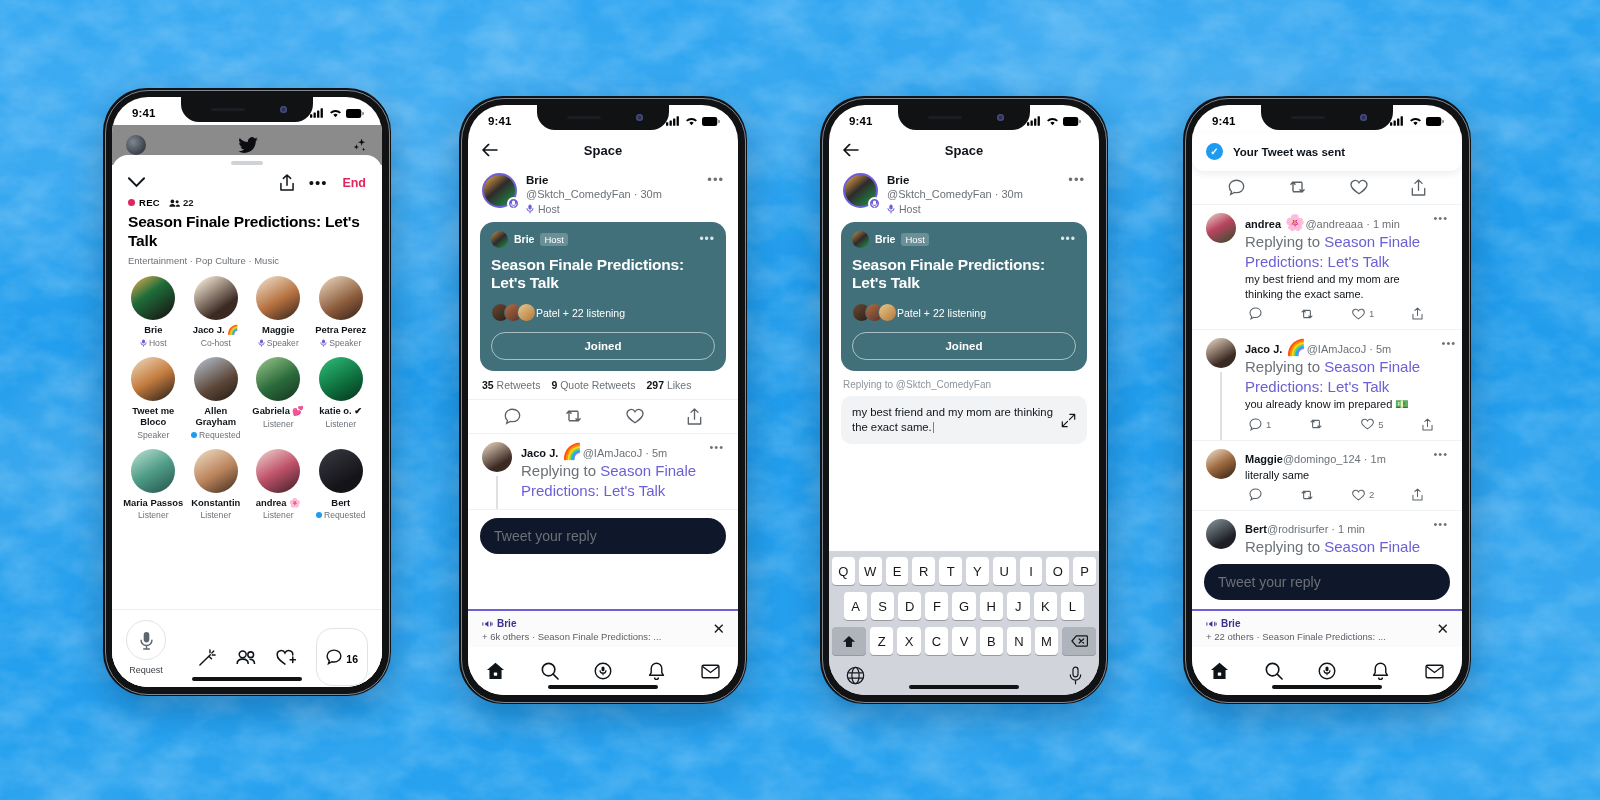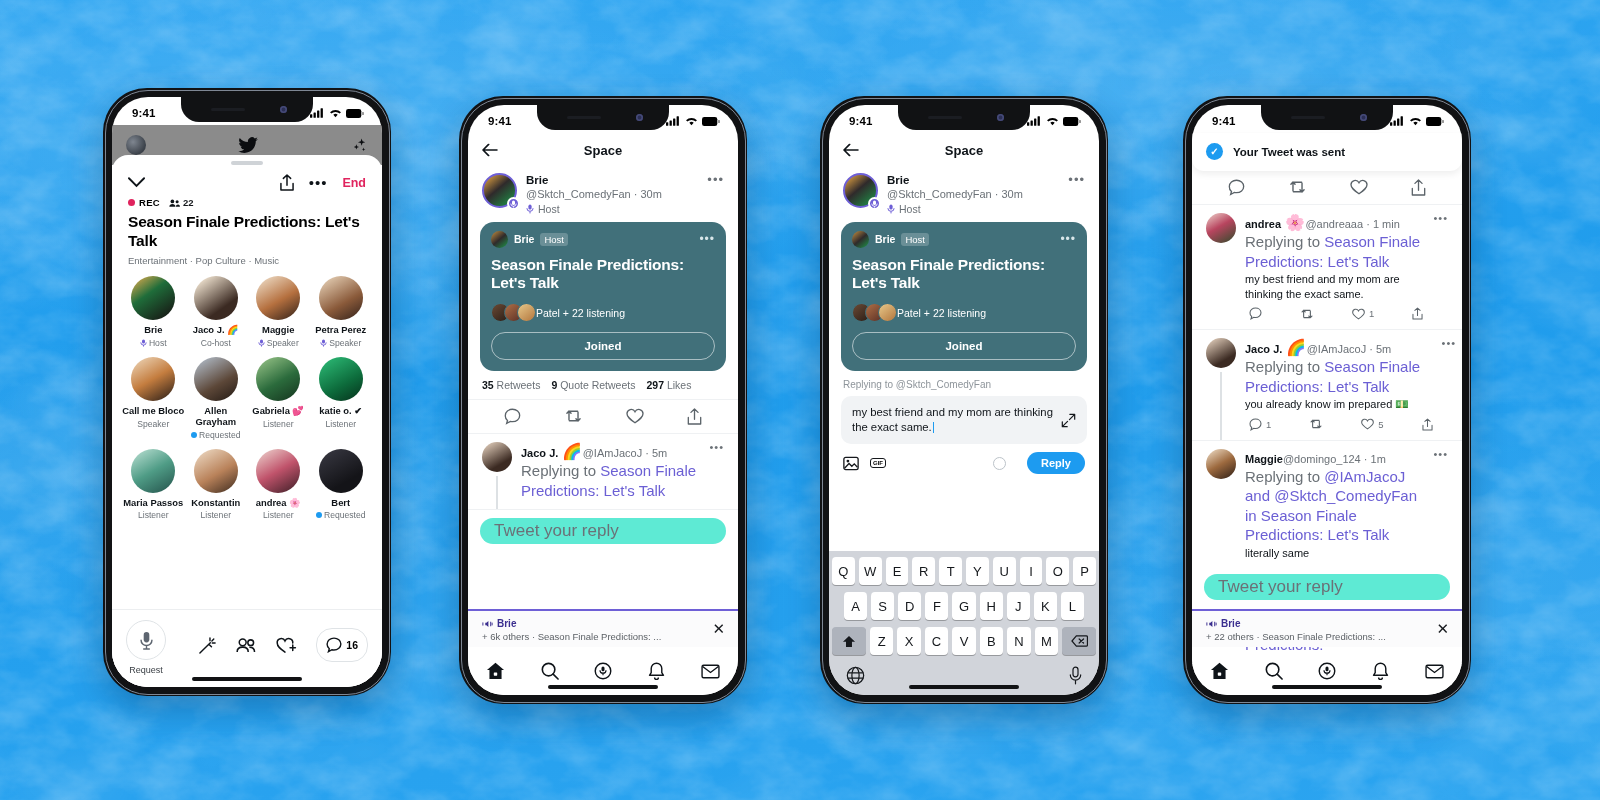--- a/index.html
+++ b/index.html
@@ -88,21 +88,21 @@
   .role-dot{width:6px;height:6px;border-radius:50%;background:#1d9bf0;display:inline-block;}
   .p1-bottom{
     position:absolute;bottom:0;left:0;right:0;height:78px;background:#fff;
     border-top:1px solid #eceef0; display:flex;align-items:flex-start; padding:10px 14px 0;
     box-shadow:0 -6px 10px rgba(255,255,255,.9);
   }
   .req{display:flex;flex-direction:column;align-items:center;}
   .req-circle{width:40px;height:40px;border-radius:50%;border:1px solid #dfe3e6;display:flex;align-items:center;justify-content:center;}
   .req-label{font-size:9px;color:#3b4046;margin-top:5px;}
   .p1-icons{display:flex;align-items:center;gap:19px;margin-left:auto;margin-top:8px;}
-  .pill{display:flex;align-items:center;gap:4px;border:1px solid #dfe3e6;border-radius:16px;padding:8px 9px;}
+  .pill{display:flex;align-items:flex-end;gap:4px;border:1px solid #dfe3e6;border-radius:16px;padding:20px 9px;}
   .pill span{font-size:10.5px;font-weight:600;}
 
   
   .navbar{height:34px;display:flex;align-items:center;justify-content:center;position:relative;}
   .navbar .back{position:absolute;left:14px;top:50%;transform:translateY(-50%);}
   .navbar .ttl{font-size:13px;font-weight:800;color:#0f1419;}
   .tw-head{display:flex;padding:6px 14px 0;gap:9px;}
   .tw-av{width:35px;height:35px;border-radius:50%;flex:none;position:relative;overflow:visible;}
   .tw-av .img{width:100%;height:100%;border-radius:50%;overflow:hidden;border:2px solid #6e5fd6;}
   .tw-av .badge{position:absolute;right:-3px;bottom:-2px;width:13px;height:13px;border-radius:50%;
@@ -138,21 +138,21 @@
   .reply-av{width:30px;height:30px;border-radius:50%;overflow:hidden;flex:none;}
   .r-name{font-size:11px;font-weight:800;color:#0f1419;}
   .r-handle{font-size:11px;color:#6b7177;font-weight:400;}
   .r-replying{font-size:15px;color:#6b7177;line-height:1.3;}
   .r-text{font-size:11px;color:#0f1419;line-height:1.32;margin-top:1px;}
   .r-acts{display:flex;gap:34px;margin-top:6px;align-items:center;}
   .r-acts span{font-size:9.5px;color:#6b7177;margin-left:4px;}
   .thread-line{position:absolute;left:28px;top:42px;bottom:0;width:2px;background:#dde1e4;}
 
   .composer{ padding:8px 12px 9px; }
-  .composer .inp{background:#5eead4;border-radius:18px;padding:3px 14px;font-size:17px;color:#6b7177;}
+  .composer .inp{background:#0f172a;border-radius:18px;padding:10px 14px;font-size:14px;color:#6b7177;}
 
   .nowplaying{border-top:2px solid #6e5fd6;background:#fbfbfc;padding:7px 14px 5px;position:relative;}
   .np-name{font-size:10px;font-weight:800;color:#3b2f8f;display:flex;align-items:center;gap:4px;}
   .np-sub{font-size:9.5px;color:#5c6166;margin-top:2px;}
   .np-x{position:absolute;right:13px;top:50%;transform:translateY(-50%);font-size:15px;color:#15181c;}
   .tabbar{display:flex;justify-content:space-around;align-items:center;height:42px;background:#fff;padding-bottom:6px;}
 
   
   .c3-replyto{font-size:10px;color:#8e959b;padding:8px 14px 0;}
   .c3-box{margin:6px 12px 0;background:#f1f3f5;border-radius:10px;padding:9px 11px;display:flex;gap:6px;}
@@ -311,21 +311,21 @@
               <div class="spk-role">
                 <svg width="7" height="8" viewBox="0 0 7 8">
                   <rect x="2" y=".4" width="3" height="4" rx="1.5" fill="#6e5fd6"></rect>
                   <path d="M.8 3.4a2.7 2.7 0 0 0 5.4 0M3.5 6v1.6" stroke="#6e5fd6" stroke-width=".9" fill="none"></path>
                 </svg>
                 <span>Speaker</span>
               </div>
             </div>
             <div class="spk-cell">
               <div class="av" style="background:linear-gradient(150deg,#f0dcc1,#c47d3f 50%,#241a16)"></div>
-              <div class="spk-name">Call me Bloco</div>
+              <div class="spk-name">Tweet me Bloco</div>
               <div class="spk-role">
                 <span>Speaker</span>
               </div>
             </div>
             <div class="spk-cell">
               <div class="av" style="background:linear-gradient(150deg,#b9c7d6,#5c4738 60%,#211813)"></div>
               <div class="spk-name">Allen Grayham</div>
               <div class="spk-role">
                 <span class="role-dot"></span>
                 <span>Requested</span>
@@ -655,30 +655,20 @@
       </div>
       <div class="joined">Joined</div>
     </div>
 
     <div class="c3-replyto">Replying to @Sktch_ComedyFan</div>
     <div class="c3-box">
       <div class="c3-text"><span>my best friend and my mom are thinking the exact same.</span><span class="caret"></span></div>
       <svg width="15" height="15" viewBox="0 0 16 16" style="align-self:center;flex:none">
         <path d="M9.4 1.4H14.6V6.6M14.6 1.4 9 7M6.6 14.6H1.4V9.4M1.4 14.6 7 9" stroke="#15181c" stroke-width="1.3" fill="none" stroke-linecap="round" stroke-linejoin="round"></path>
           </svg>
-    </div>
-    <div class="c3-tools">
-      <svg width="16" height="15" viewBox="0 0 17 16">
-        <rect x=".9" y="1.4" width="15.2" height="13.2" rx="2" fill="none" stroke="#15181c" stroke-width="1.4"></rect>
-        <circle cx="5.2" cy="5.4" r="1.5" fill="#15181c"></circle>
-            <path d="M1.6 13 6.4 8l3 3 2.6-2.6 3.4 3.6" fill="none" stroke="#15181c" stroke-width="1.4"></path>
-          </svg>
-      <span class="gifbox">GIF</span>
-      <span class="ring"></span>
-      <span class="replybtn">Reply</span>
     </div>
 
     <div style="position:absolute;bottom:0;left:0;right:0;">
       <div class="kb">
         <div class="kb-row" id="kb1">
               <div class="key">Q</div>
               <div class="key">W</div>
               <div class="key">E</div>
               <div class="key">R</div>
               <div class="key">T</div>
@@ -849,21 +839,20 @@
                   </svg>
                 </span>
               </div>
             </div>
             <span class="dots" style="font-size:11px">•••</span>
           </div>
           <div class="reply">
             <div class="reply-av" style="background:linear-gradient(150deg,#f2e2cc,#9d6a3f 50%,#2c1d15)"></div>
             <div style="flex:1">
               <div><span class="r-name">Maggie</span><span class="r-handle">@domingo_124 · 1m</span></div>
-              <div class="r-replying">Replying to <span class="link">@IAmJacoJ and @Sktch_ComedyFan in Season Finale Predictions: Let's Talk</span></div>
               <div class="r-text">literally same</div>
               <div class="r-acts">
                 <span style="display:flex;align-items:center">
                   <svg width="13" height="13" viewBox="0 0 18 18">
                     <path d="M9 1.3c4.2 0 7.6 2.8 7.6 6.6 0 3.7-3.4 6.6-7.6 6.6a9.4 9.4 0 0 1-2.3-.28L2.8 16.4l.9-3.2A6.4 6.4 0 0 1 1.4 7.9C1.4 4.1 4.8 1.3 9 1.3Z" fill="none" stroke="#5b6369" stroke-width="1.5"></path>
                   </svg>
                 </span>
                 <span style="display:flex;align-items:center">
                   <svg width="14" height="12" viewBox="0 0 20 17">
                     <path d="M5.2 12.4V3.4h9.2M3 5.6 5.2 3.2 7.4 5.6M14.8 4.6v9H5.6M17 11.4l-2.2 2.4-2.2-2.4" stroke="#5b6369" stroke-width="1.6" fill="none" stroke-linecap="round" stroke-linejoin="round"></path>

